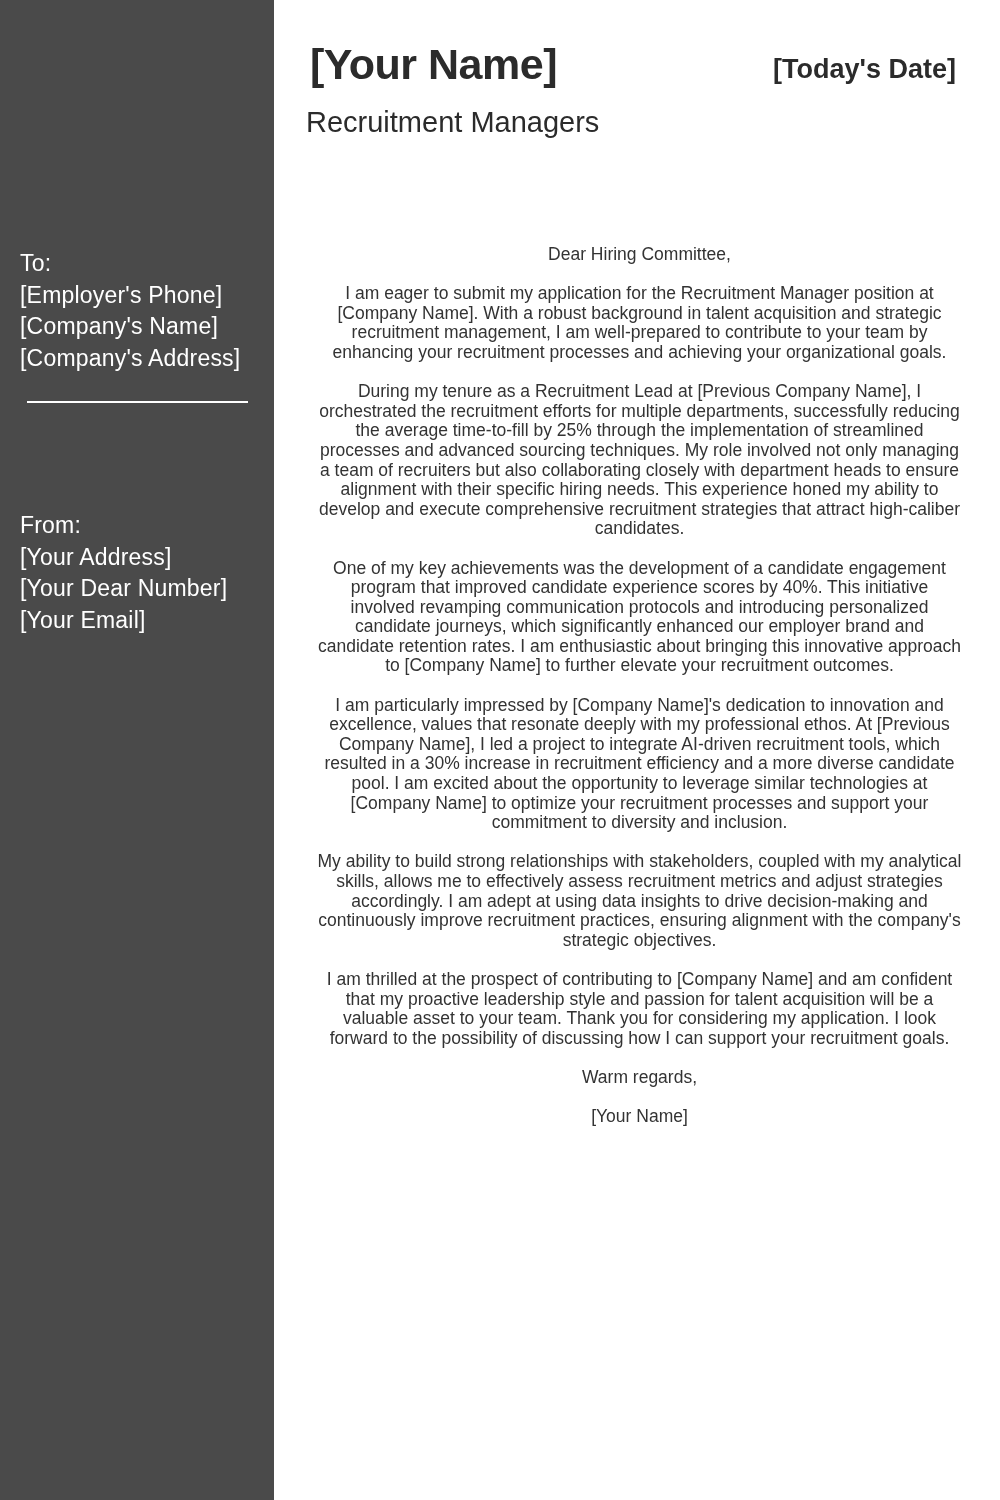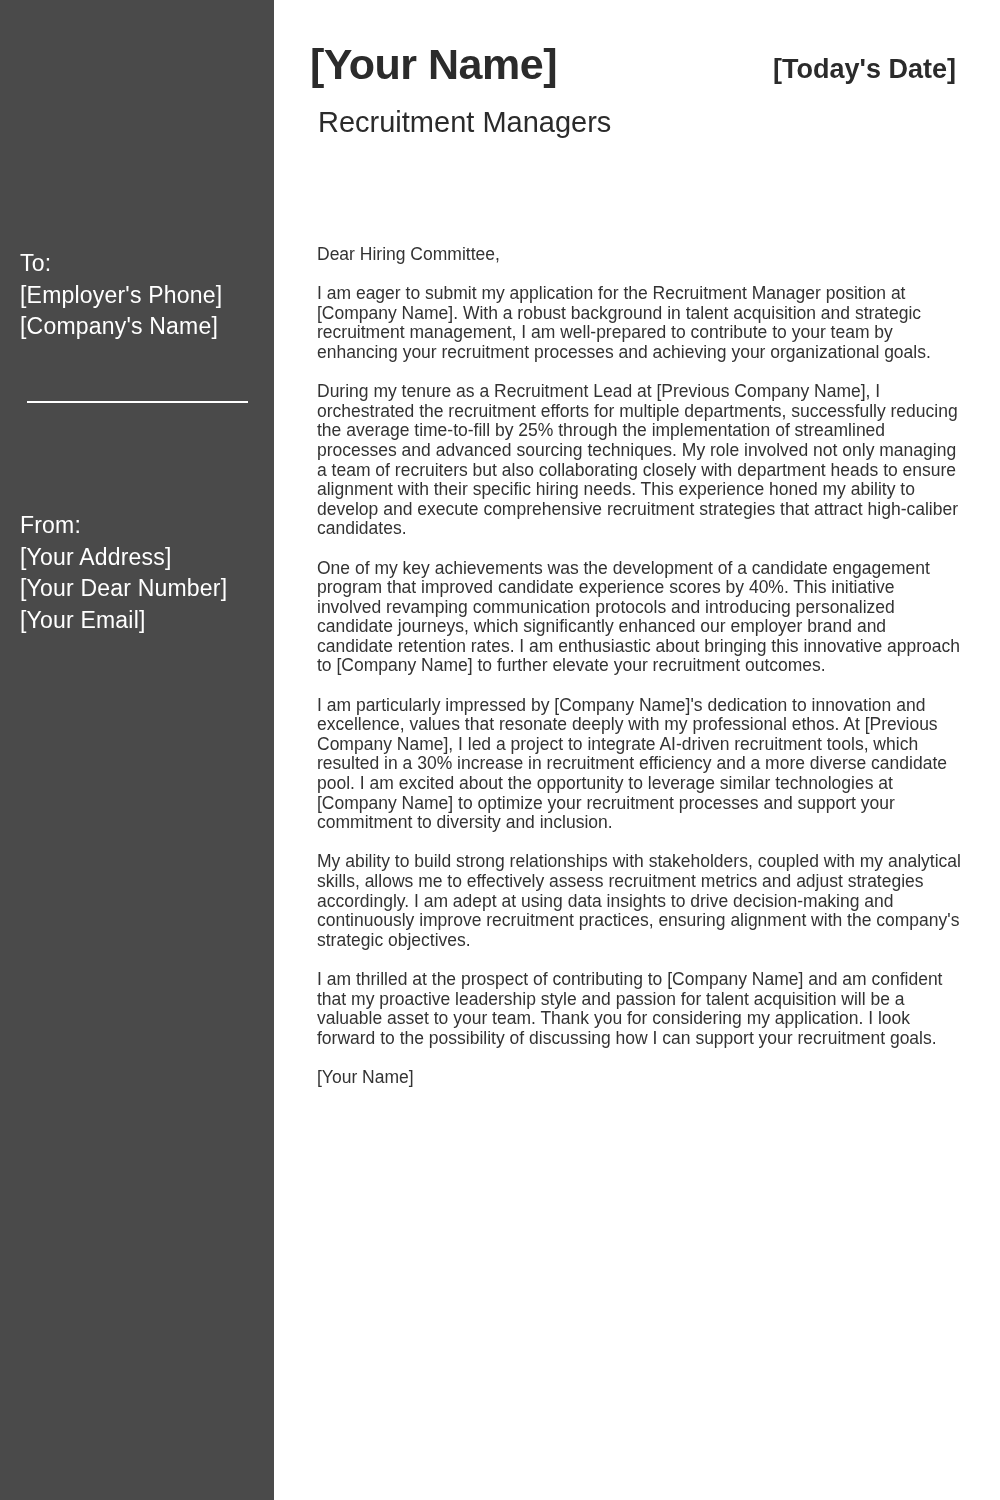--- a/index.html
+++ b/index.html
@@ -27,37 +27,38 @@
   }
   .name {
     position: absolute; left: 310px; top: 40px;
     font-size: 43px; font-weight: 700; color: #2b2b2b; letter-spacing: -0.5px;
   }
   .date {
     position: absolute; right: 44px; top: 54px;
     font-size: 27px; font-weight: 700; color: #2b2b2b;
   }
   .role {
-    position: absolute; left: 318px; top: 106px;
+    position: absolute; left: 306px; top: 106px;
     font-size: 29px; font-weight: 500; color: #2b2b2b;
   }
   .letter {
     position: absolute; left: 317px; top: 245px; width: 645px;
     font-size: 17.5px; line-height: 19.6px; color: #333333;
   }
-  .letter p { margin: 0 0 19.6px 0; }
+  .letter p { margin: 0 0 19.6px 0; text-align: center; }
 </style>
 </head>
 <body>
 
 <div class="sidebar">
   <div class="block to-block">
     <div>To:</div>
     <div>[Employer's Phone]</div>
     <div>[Company's Name]</div>
+    <div>[Company's Address]</div>
   </div>
   <div class="divider"></div>
   <div class="block from-block">
     <div>From:</div>
     <div>[Your Address]</div>
     <div>[Your Dear Number]</div>
     <div>[Your Email]</div>
   </div>
 </div>
 
@@ -66,14 +67,15 @@
 <div class="role">Recruitment Managers</div>
 
 <div class="letter">
   <p>Dear Hiring Committee,</p>
   <p>I am eager to submit my application for the Recruitment Manager position at [Company Name]. With a robust background in talent acquisition and strategic recruitment management, I am well-prepared to contribute to your team by enhancing your recruitment processes and achieving your organizational goals.</p>
   <p>During my tenure as a Recruitment Lead at [Previous Company Name], I orchestrated the recruitment efforts for multiple departments, successfully reducing the average time-to-fill by 25% through the implementation of streamlined processes and advanced sourcing techniques. My role involved not only managing a team of recruiters but also collaborating closely with department heads to ensure alignment with their specific hiring needs. This experience honed my ability to develop and execute comprehensive recruitment strategies that attract high-caliber candidates.</p>
   <p>One of my key achievements was the development of a candidate engagement program that improved candidate experience scores by 40%. This initiative involved revamping communication protocols and introducing personalized candidate journeys, which significantly enhanced our employer brand and candidate retention rates. I am enthusiastic about bringing this innovative approach to [Company Name] to further elevate your recruitment outcomes.</p>
   <p>I am particularly impressed by [Company Name]'s dedication to innovation and excellence, values that resonate deeply with my professional ethos. At [Previous Company Name], I led a project to integrate AI-driven recruitment tools, which resulted in a 30% increase in recruitment efficiency and a more diverse candidate pool. I am excited about the opportunity to leverage similar technologies at [Company Name] to optimize your recruitment processes and support your commitment to diversity and inclusion.</p>
   <p>My ability to build strong relationships with stakeholders, coupled with my analytical skills, allows me to effectively assess recruitment metrics and adjust strategies accordingly. I am adept at using data insights to drive decision-making and continuously improve recruitment practices, ensuring alignment with the company's strategic objectives.</p>
   <p>I am thrilled at the prospect of contributing to [Company Name] and am confident that my proactive leadership style and passion for talent acquisition will be a valuable asset to your team. Thank you for considering my application. I look forward to the possibility of discussing how I can support your recruitment goals.</p>
+  <p>Warm regards,</p>
   <p>[Your Name]</p>
 </div>
 
 </body></html>

